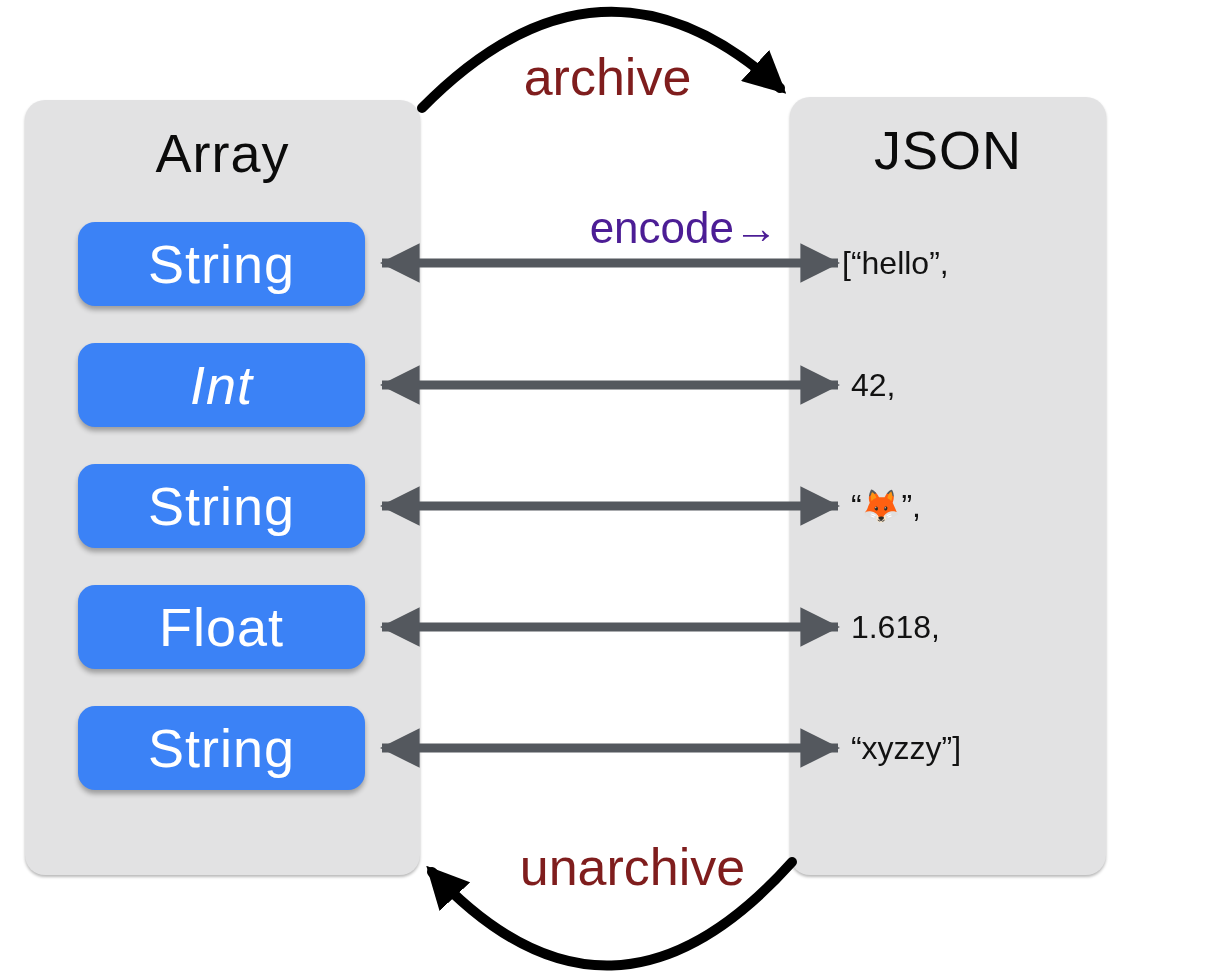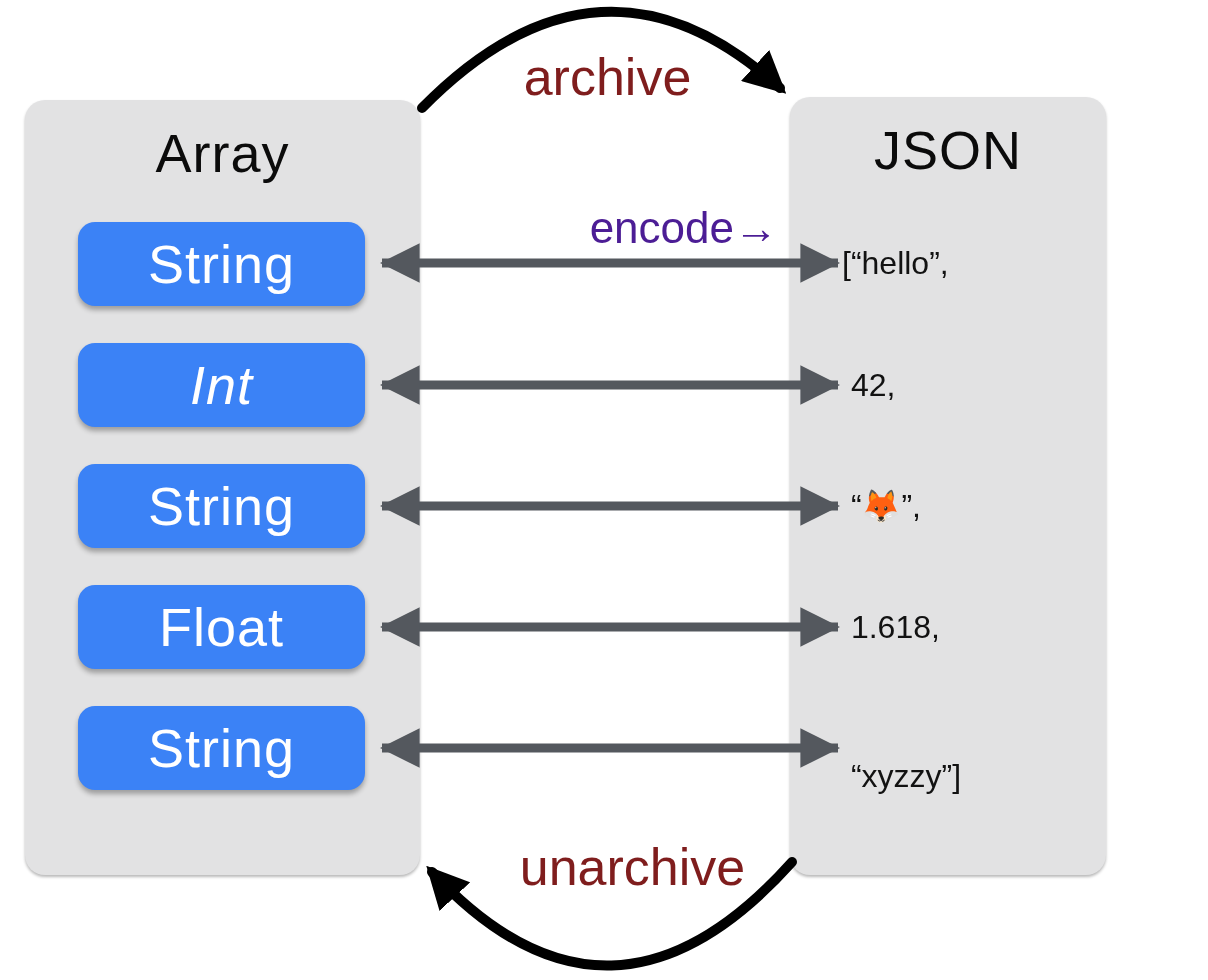--- a/index.html
+++ b/index.html
@@ -38,21 +38,21 @@
   .btn-3{top:485px;} .btn-4{top:606px;}
   .json-line{
     position:absolute;
     left:52px;
     height:70px;line-height:70px;
     font-family:Liberation Sans, sans-serif;
     font-size:32px;color:#121212;
     white-space:pre;
   }
   .jl-0{top:131px;} .jl-1{top:253px;} .jl-2{top:374px;}
-  .jl-3{top:495px;text-align:center;} .jl-4{top:616px;margin-top:28px;}
+  .jl-3{top:495px;text-align:center;} .jl-4{top:616px;}
   .flow-label{
     position:absolute;
     color:#4c1d95;
     font-size:44px;
     height:56px;line-height:56px;
     white-space:pre;
   }
   .encode-label{left:430px;top:200px;width:348px;text-align:right;}
   .decode-label{left:432px;top:687px;text-align:left;}
   .arc-label{

